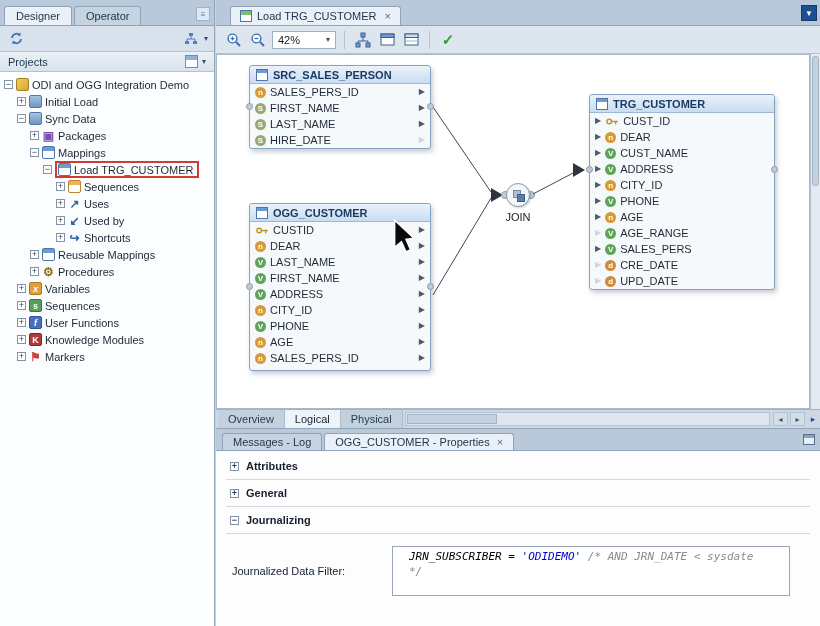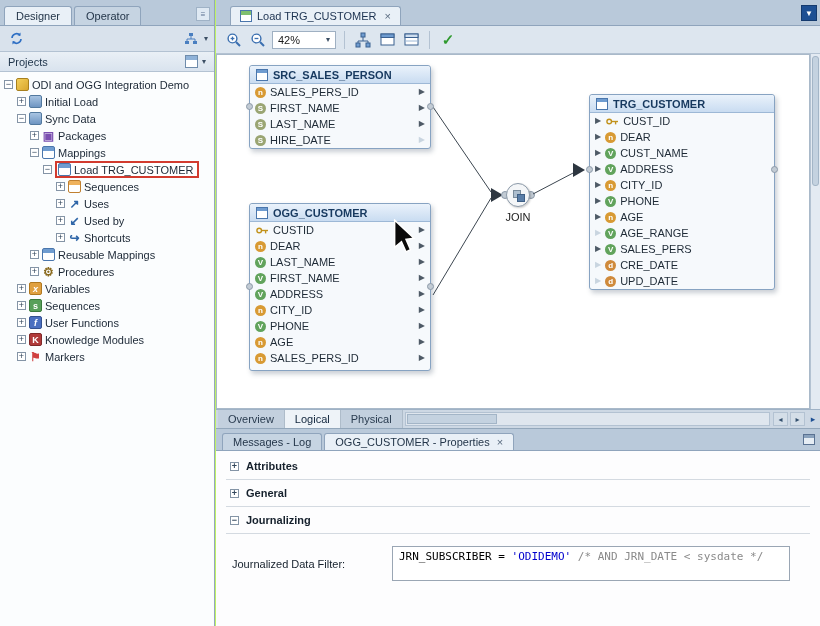--- a/index.html
+++ b/index.html
@@ -130,22 +130,22 @@
   .find-box { flex:1; height:19px; background:#fff; border:1px solid #a6b4c4; border-radius:10px;
               display:flex; align-items:center; gap:6px; padding:0 9px; color:#8a96a4; }
   .help { width:16px; height:16px; border-radius:50%;
           background:radial-gradient(circle at 35% 30%,#5f9ae0,#2a62ae); color:#fff; font-weight:bold;
           display:flex; align-items:center; justify-content:center; font-size:11px; }
   .props-body { flex:1; padding:2px 10px 0 10px; overflow:hidden; background:#fdfdfe; }
   .section-head { height:27px; display:flex; align-items:center; gap:7px; padding-left:4px;
                   font-weight:bold; color:#15202c; border-bottom:1px solid #d4dae1; }
   .jcontent { display:flex; gap:12px; padding:12px 20px 6px 6px; align-items:center; }
   .jlabel { width:148px; min-width:148px; color:#15202c; }
-  .jbox { flex:1; height:35px; border:1px solid #9aa6b4; background:#fff;
-          font-family:"DejaVu Sans Mono",monospace; font-size:11px; padding:3px 6px; line-height:1.35; }
+  .jbox { flex:1; height:50px; border:1px solid #9aa6b4; background:#fff;
+          font-family:"DejaVu Sans Mono",monospace; font-size:11px; padding:3px 16px; line-height:1.35;font-style:italic; }
   .code { color:#000; } .string { color:#0000cd; } .comment { color:#8a8a8a; }
 </style>
 </head>
 <body>
 
 <div class="app">
 
   <div class="left-panel">
     <div class="side-tabs">
       <div class="stab active">

